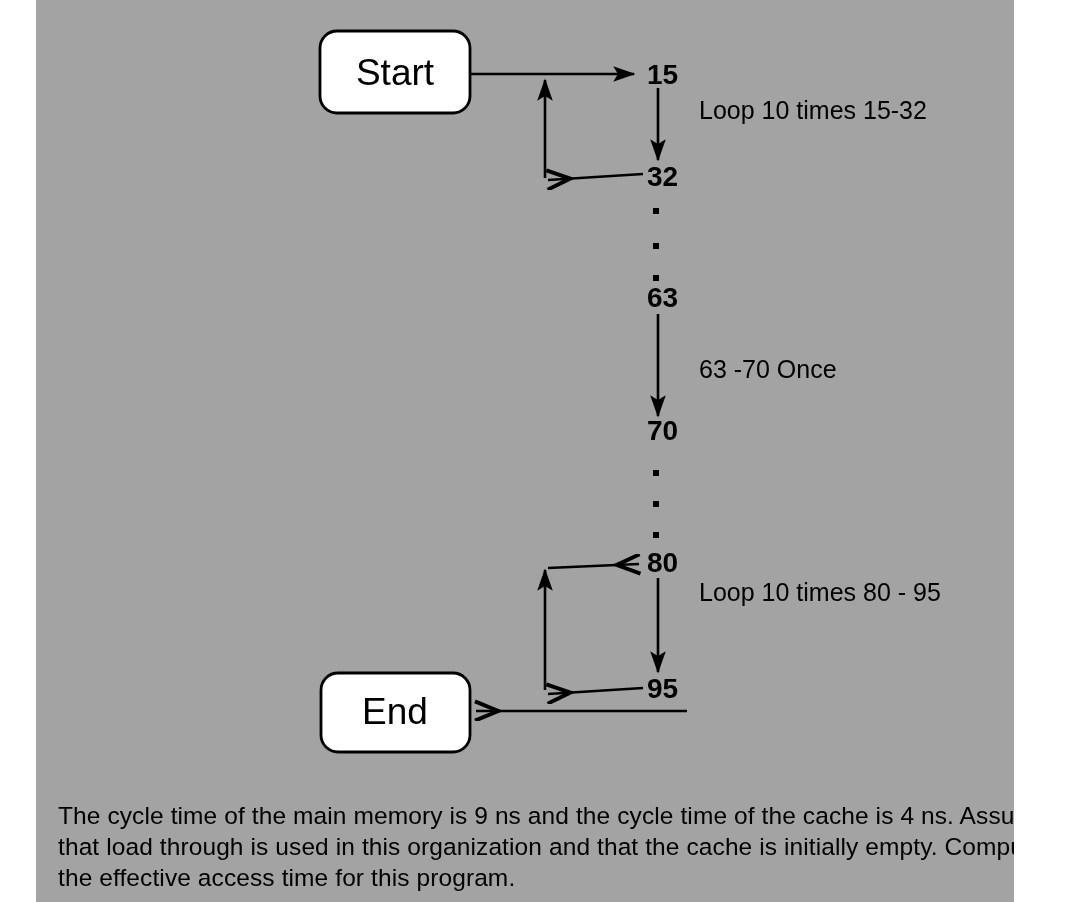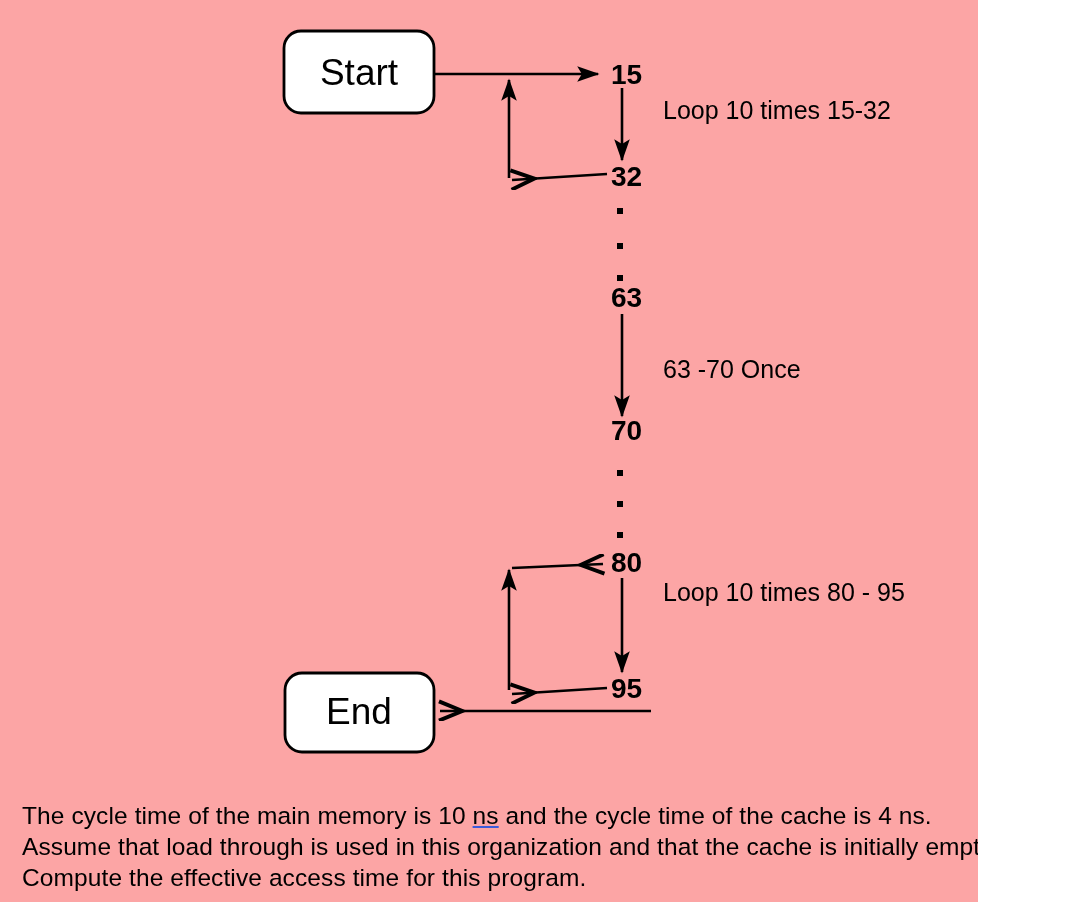--- a/index.html
+++ b/index.html
@@ -4,24 +4,25 @@
 <style>
   html, body {
     margin: 0;
     padding: 0;
     background: #ffffff;
   }
   #page {
     position: relative;
     width: 978px;
     height: 902px;
-    background: #fca5a5;
+    background: #a3a3a3;
     overflow: hidden;
     font-family: "Liberation Sans", sans-serif;
     color: #000000;
+    margin-left: 36px;
   }
   #diagram-svg {
     position: absolute;
     left: 0;
     top: 0;
     width: 1082px;
     height: 790px;
   }
   .node-label {
     font-family: "Liberation Sans", sans-serif;
@@ -60,21 +61,20 @@
     left: 22px;
     top: 800px;
     width: 1000px;
     font-family: "Liberation Sans", sans-serif;
     font-size: 24.5px;
     line-height: 31px;
     color: #000000;
     letter-spacing: 0.1px;
   }
   .grammar-underline {
-    text-decoration: underline;
     text-decoration-color: #3b5bdb;
     text-decoration-thickness: 2px;
     text-underline-offset: 2px;
   }
 </style>
 </head>
 <body>
 
 <div id="page">
 
@@ -138,16 +138,16 @@
       <rect class="box-shape" x="285" y="673" width="149" height="79" rx="17" ry="17"></rect>
       <text class="node-label" x="359" y="724" text-anchor="middle">End</text>
     </g>
 
     <text class="annotation" x="663" y="119">Loop 10 times 15-32</text>
     <text class="annotation" x="663" y="378">63 -70 Once</text>
     <text class="annotation" x="663" y="601">Loop 10 times 80 - 95</text>
   </svg>
 
   <div id="question-text">
-    <span>The cycle time of the main memory is 10 </span><span class="grammar-underline">ns</span><span> and the cycle time of the cache is 4 ns. Assume that load through is used in this organization and that the cache is initially empty. Compute the effective access time for this program.</span>
+    <span>The cycle time of the main memory is 9 </span><span class="grammar-underline">ns</span><span> and the cycle time of the cache is 4 ns. Assume that load through is used in this organization and that the cache is initially empty. Compute the effective access time for this program.</span>
   </div>
 
 </div>
 
 </body></html>

